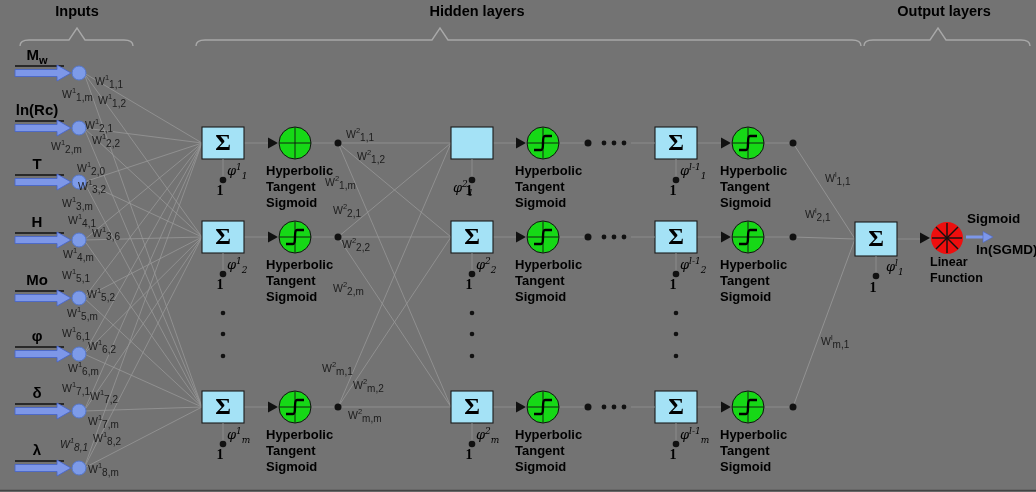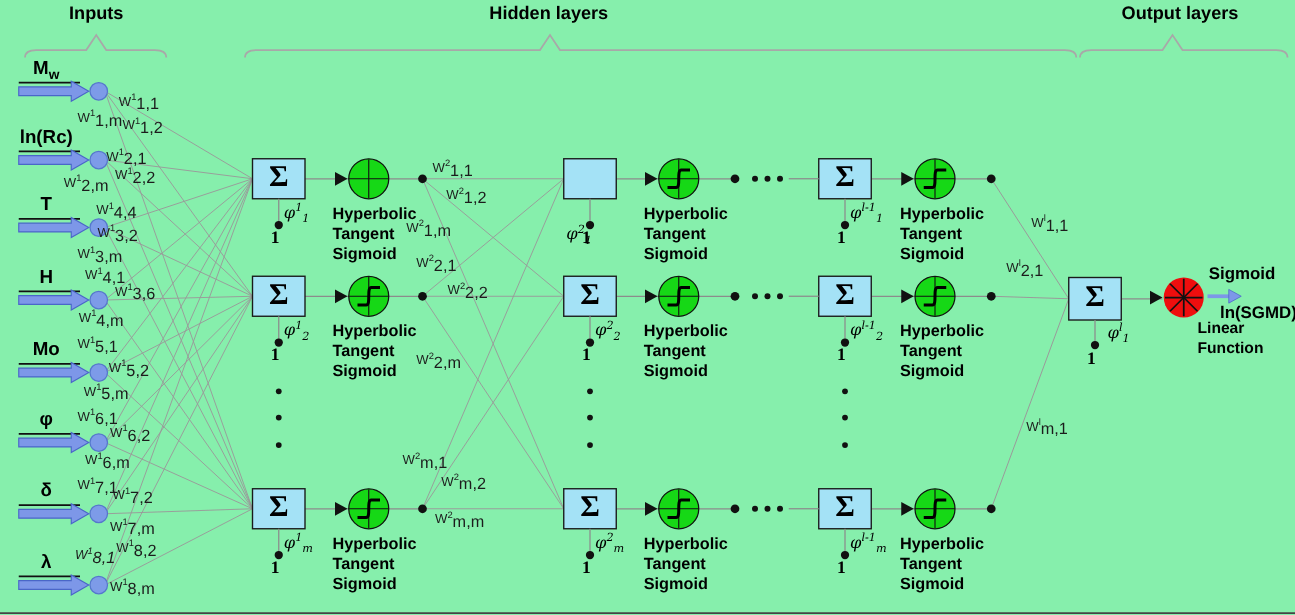--- a/index.html
+++ b/index.html
@@ -1,25 +1,25 @@
 <!DOCTYPE html>
 <html><head>
 <meta charset="utf-8">
 <style>
   html,body{margin:0;padding:0;background:#fff;}
-  .stage{position:relative;width:1036px;height:492px;background:#86efac;
+  .stage{position:relative;width:1036px;height:492px;background:#737373;
          font-family:"Liberation Sans",sans-serif;overflow:hidden;}
   .stage svg{position:absolute;left:0;top:0;}
   .lbl{position:absolute;color:#000;}
   .hdr{font-weight:bold;font-size:14.5px;text-align:center;width:130px;white-space:nowrap;}
   .ilabel{font-weight:bold;font-size:15px;width:54px;text-align:center;white-space:nowrap;}
   .ilabel sub{font-size:11px;}
   .wlabel{font-size:10.5px;color:#1c1c1c;white-space:nowrap;}
   .wlabel sup{font-size:7.5px;}
-  .wlabel sub{font-size:13px;}
+  .wlabel sub{font-size:10px;}
   .blabel{font-size:13px;font-style:italic;font-family:"DejaVu Serif",serif;white-space:nowrap;}
   .blabel sup{font-size:9px;}
   .blabel sub{font-size:9px;}
   .one{font-size:14px;font-family:"Liberation Serif",serif;width:14px;text-align:center;font-weight:bold;}
   .sigma{font-size:24px;font-weight:bold;font-family:"Liberation Serif",serif;
          width:42px;height:32px;line-height:30px;text-align:center;}
   .act{font-size:13px;font-weight:bold;width:76px;line-height:1.22;}
   .fn{font-size:12.5px;font-weight:bold;width:66px;line-height:1.25;}
   .out{font-size:13.5px;font-weight:bold;white-space:nowrap;}
 </style>
@@ -210,21 +210,21 @@
       <line x1="932" y1="238" x2="962" y2="238" stroke="#111" stroke-width="1.4"></line>
       <line x1="947" y1="223" x2="947" y2="253" stroke="#111" stroke-width="1.4"></line>
       <line x1="936" y1="249" x2="958" y2="227" stroke="#111" stroke-width="1.4"></line>
       <line x1="936" y1="227" x2="958" y2="249" stroke="#111" stroke-width="1.4"></line>
       <line x1="966" y1="237" x2="984" y2="237" stroke="#7D97E8" stroke-width="3"></line>
       <polygon points="993,237 983,231.5 983,242.5" fill="#7D97E8" stroke="#4A66C8" stroke-width="0.6"></polygon>
       <line x1="0" y1="490.5" x2="1036" y2="490.5" stroke="#444" stroke-width="1.3"></line>
     </svg>
   <div id="labels">
     <div class="lbl hdr" style="left:12px;top:3px;">Inputs</div>
-    <div class="lbl hdr" style="left:374px;top:3px;">Hidden layers</div>
+    <div class="lbl hdr" style="left:412px;top:3px;">Hidden layers</div>
     <div class="lbl hdr" style="left:879px;top:3px;">Output layers</div>
   <div class="lbl sigma" style="left: 202px; top: 127px;">Σ</div>
       <div class="lbl blabel" style="left: 227px; top: 162px;"><span>φ</span><sup>1</sup><sub>1</sub></div>
       <div class="lbl one" style="left: 213px; top: 183px;">1</div>
       <div class="lbl act" style="left: 266px; top: 163px;">Hyperbolic Tangent Sigmoid</div>
       <div class="lbl sigma" style="left: 202px; top: 221px;">Σ</div>
       <div class="lbl blabel" style="left: 227px; top: 256px;"><span>φ</span><sup>1</sup><sub>2</sub></div>
       <div class="lbl one" style="left: 213px; top: 277px;">1</div>
       <div class="lbl act" style="left: 266px; top: 257px;">Hyperbolic Tangent Sigmoid</div>
       <div class="lbl sigma" style="left: 202px; top: 391px;">Σ</div>
@@ -257,21 +257,21 @@
       <div class="lbl act" style="left: 720px; top: 427px;">Hyperbolic Tangent Sigmoid</div>
       <div class="lbl ilabel" style="left: 10px; top: 46px;"><span>M</span><sub>w</sub></div>
       <div class="lbl wlabel" style="left: 95px; top: 73px;"><span>W</span><sup>1</sup><sub>1,1</sub></div>
       <div class="lbl wlabel" style="left: 98px; top: 92px;"><span>W</span><sup>1</sup><sub>1,2</sub></div>
       <div class="lbl wlabel" style="left: 62px; top: 86px;"><span>W</span><sup>1</sup><sub>1,m</sub></div>
       <div class="lbl ilabel" style="left: 10px; top: 101px;"><span>ln(Rc)</span><sub></sub></div>
       <div class="lbl wlabel" style="left: 85px; top: 117px;"><span>W</span><sup>1</sup><sub>2,1</sub></div>
       <div class="lbl wlabel" style="left: 92px; top: 132px;"><span>W</span><sup>1</sup><sub>2,2</sub></div>
       <div class="lbl wlabel" style="left: 51px; top: 138px;"><span>W</span><sup>1</sup><sub>2,m</sub></div>
       <div class="lbl ilabel" style="left: 10px; top: 155px;"><span>T</span><sub></sub></div>
-      <div class="lbl wlabel" style="left: 77px; top: 160px;"><span>W</span><sup>1</sup><sub>4,4</sub></div>
+      <div class="lbl wlabel" style="left: 77px; top: 160px;"><span>W</span><sup>1</sup><sub>2,0</sub></div>
       <div class="lbl wlabel" style="left: 78px; top: 178px;"><span>W</span><sup>1</sup><sub>3,2</sub></div>
       <div class="lbl wlabel" style="left: 62px; top: 195px;"><span>W</span><sup>1</sup><sub>3,m</sub></div>
       <div class="lbl ilabel" style="left: 10px; top: 213px;"><span>H</span><sub></sub></div>
       <div class="lbl wlabel" style="left: 68px; top: 212px;"><span>W</span><sup>1</sup><sub>4,1</sub></div>
       <div class="lbl wlabel" style="left: 92px; top: 225px;"><span>W</span><sup>1</sup><sub>3,6</sub></div>
       <div class="lbl wlabel" style="left: 63px; top: 246px;"><span>W</span><sup>1</sup><sub>4,m</sub></div>
       <div class="lbl ilabel" style="left: 10px; top: 271px;"><span>Mo</span><sub></sub></div>
       <div class="lbl wlabel" style="left: 62px; top: 267px;"><span>W</span><sup>1</sup><sub>5,1</sub></div>
       <div class="lbl wlabel" style="left: 87px; top: 286px;"><span>W</span><sup>1</sup><sub>5,2</sub></div>
       <div class="lbl wlabel" style="left: 67px; top: 305px;"><span>W</span><sup>1</sup><sub>5,m</sub></div>
@@ -284,28 +284,28 @@
       <div class="lbl wlabel" style="left: 90px; top: 388px;"><span>W</span><sup>1</sup><sub>7,2</sub></div>
       <div class="lbl wlabel" style="left: 88px; top: 413px;"><span>W</span><sup>1</sup><sub>7,m</sub></div>
       <div class="lbl ilabel" style="left: 10px; top: 441px;"><span>λ</span><sub></sub></div>
       <div class="lbl wlabel" style="left: 60px; top: 436px; font-style: italic;"><span>W</span><sup>1</sup><sub>8,1</sub></div>
       <div class="lbl wlabel" style="left: 93px; top: 430px;"><span>W</span><sup>1</sup><sub>8,2</sub></div>
       <div class="lbl wlabel" style="left: 88px; top: 461px;"><span>W</span><sup>1</sup><sub>8,m</sub></div>
       <div class="lbl wlabel" style="left: 346px; top: 126px;"><span>W</span><sup>2</sup><sub>1,1</sub></div>
       <div class="lbl wlabel" style="left: 357px; top: 148px;"><span>W</span><sup>2</sup><sub>1,2</sub></div>
       <div class="lbl wlabel" style="left: 325px; top: 174px;"><span>W</span><sup>2</sup><sub>1,m</sub></div>
       <div class="lbl wlabel" style="left: 333px; top: 202px;"><span>W</span><sup>2</sup><sub>2,1</sub></div>
-      <div class="lbl wlabel" style="left: 342px; top: 224px; margin-left: 16px;"><span>W</span><sup>2</sup><sub>2,2</sub></div>
+      <div class="lbl wlabel" style="left: 342px; top: 236px;"><span>W</span><sup>2</sup><sub>2,2</sub></div>
       <div class="lbl wlabel" style="left: 333px; top: 280px;"><span>W</span><sup>2</sup><sub>2,m</sub></div>
       <div class="lbl wlabel" style="left: 322px; top: 360px;"><span>W</span><sup>2</sup><sub>m,1</sub></div>
       <div class="lbl wlabel" style="left: 353px; top: 377px;"><span>W</span><sup>2</sup><sub>m,2</sub></div>
       <div class="lbl wlabel" style="left: 348px; top: 407px;"><span>W</span><sup>2</sup><sub>m,m</sub></div>
       <div class="lbl wlabel" style="left: 825px; top: 170px;"><span>W</span><sup>l</sup><sub>1,1</sub></div>
       <div class="lbl wlabel" style="left: 805px; top: 206px;"><span>W</span><sup>l</sup><sub>2,1</sub></div>
       <div class="lbl wlabel" style="left: 821px; top: 333px;"><span>W</span><sup>l</sup><sub>m,1</sub></div>
       <div class="lbl sigma" style="left: 855px; top: 223px;">Σ</div>
       <div class="lbl blabel" style="left: 886px; top: 258px;"><span>φ</span><sup>l</sup><sub>1</sub></div>
       <div class="lbl one" style="left: 866px; top: 280px;">1</div>
-      <div class="lbl fn" style="left: 930px; top: 255px; margin-left: 28px;">Linear Function</div>
+      <div class="lbl fn" style="left: 930px; top: 255px;">Linear Function</div>
       <div class="lbl out" style="left: 967px; top: 211px;">Sigmoid</div>
       <div class="lbl out" style="left: 976px; top: 242px;">ln(SGMD)</div>
     </div>
 </div>
 
 </body></html>

